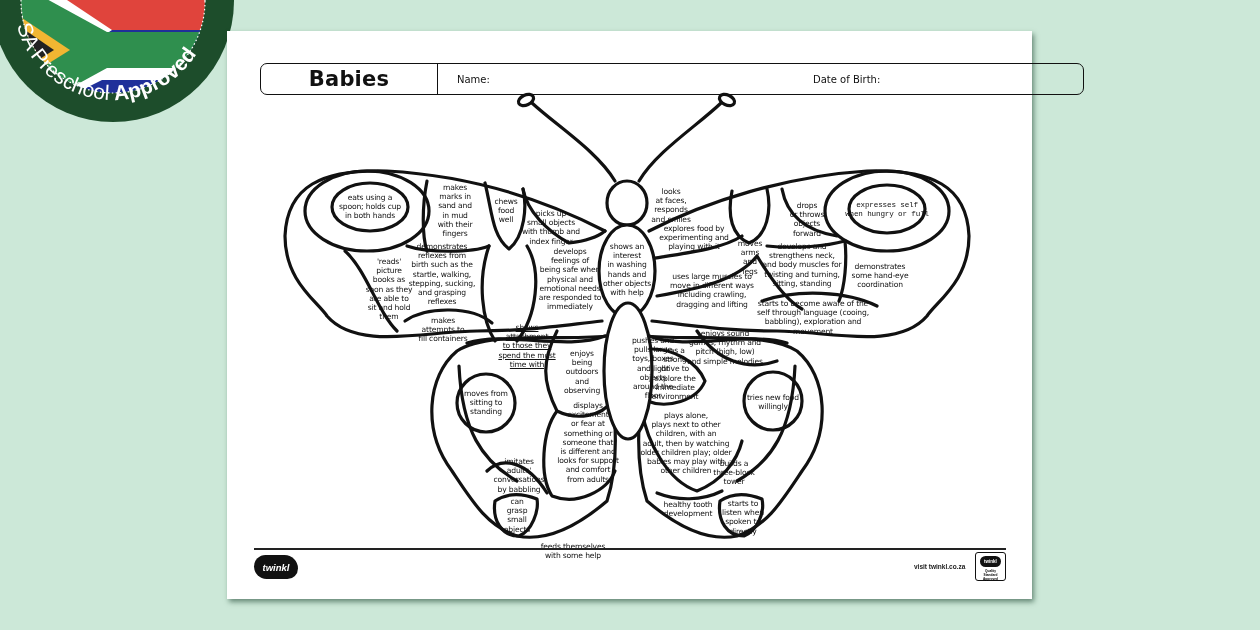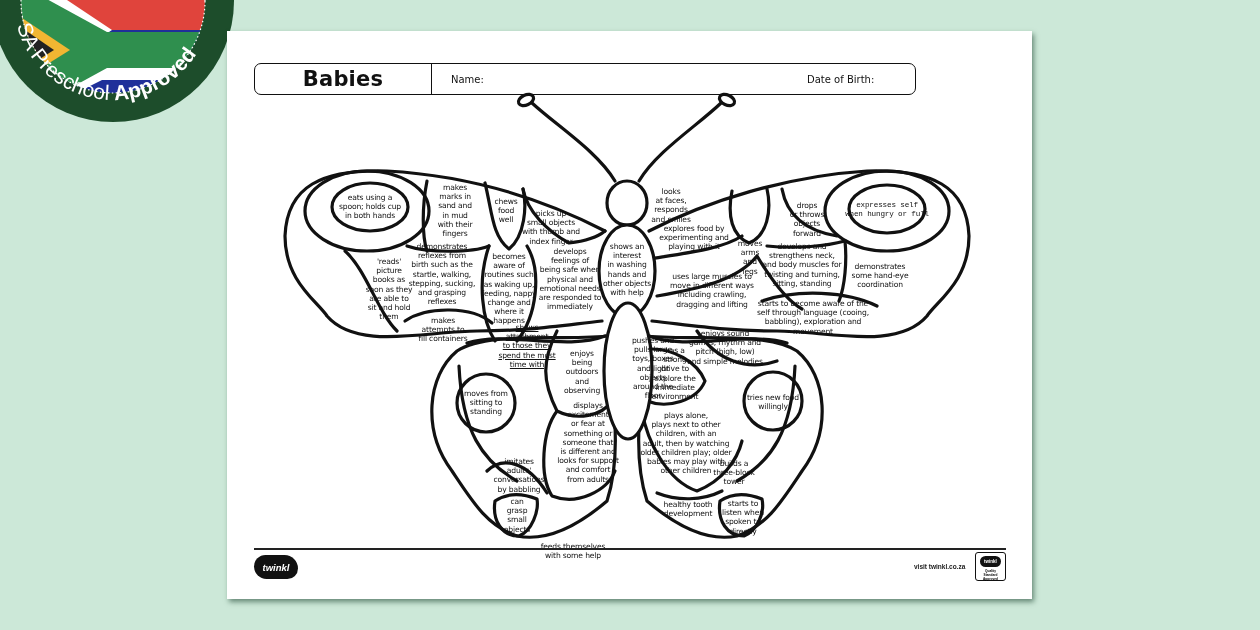--- a/index.html
+++ b/index.html
@@ -12,21 +12,21 @@
     position:absolute; left:-8px; top:-120px; width:242px; height:242px;
     border-radius:50%; background:#1d4d2b; overflow:hidden;
   }
   .badge svg { position:absolute; left:0; top:0; }
   .paper {
     position:absolute; left:227px; top:31px; width:805px; height:568px;
     background:#ffffff;
     box-shadow: 2px 3px 5px rgba(20,60,40,0.55);
   }
   .header-box {
-    position:absolute; left:27px; top:32px; width:662px; height:32px;
+    position:absolute; left:33px; top:32px; width:824px; height:32px;
     border:1.6px solid #111; border-radius:7px; box-sizing:border-box;
   }
   .header-title {
     position:absolute; left:0; top:0; width:177px; height:100%;
     border-right:1.6px solid #111; box-sizing:border-box;
     display:flex; align-items:center; justify-content:center;
     font-size:21px; font-weight:bold; color:#111; letter-spacing:0.2px;
     font-family:"DejaVu Sans", sans-serif;
   }
   .header-field {
@@ -198,28 +198,20 @@
 are able to
 sit and hold
 them</div>
   <div class="lbl" style="left:215px;top:243px;">demonstrates
 reflexes from
 birth such as the
 startle, walking,
 stepping, sucking,
 and grasping
 reflexes</div>
-  <div class="lbl" style="left:282px;top:258px;">becomes
-aware of
-routines such
-as waking up,
-feeding, nappy
-change and
-where it
-happens</div>
   <div class="lbl" style="left:343px;top:248px;">develops
 feelings of
 being safe when
 physical and
 emotional needs
 are responded to
 immediately</div>
   <div class="lbl" style="left:216px;top:299px;">makes
 attempts to
 fill containers</div>

